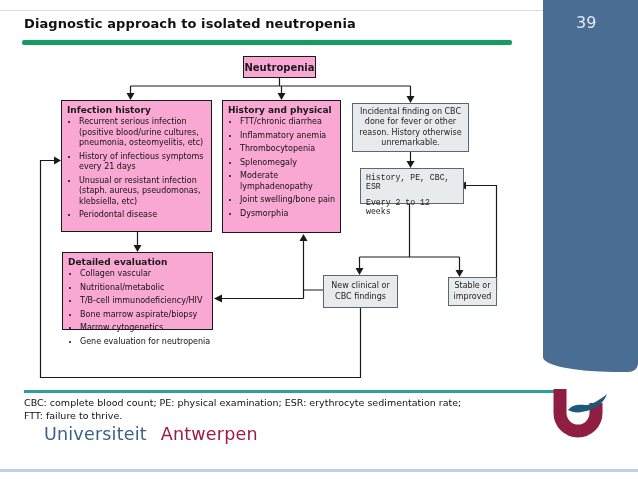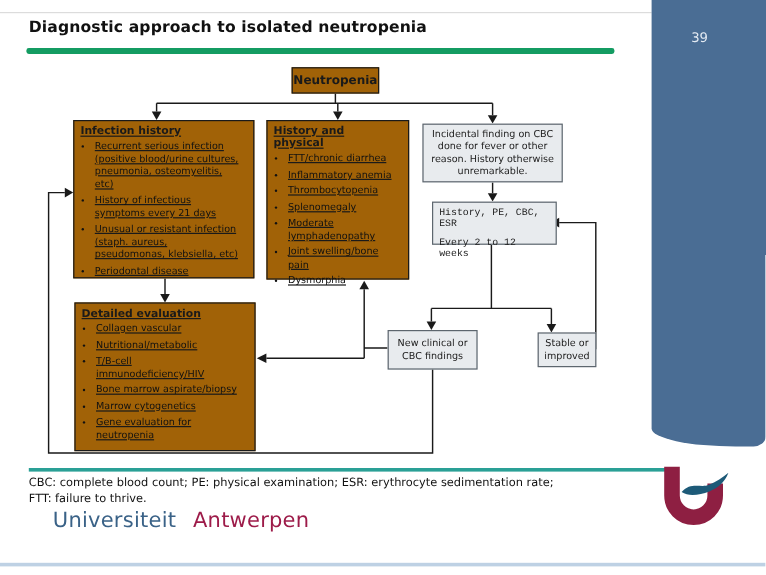--- a/index.html
+++ b/index.html
@@ -10,29 +10,29 @@
     color:#1a1a1a;
   }
   .top-hairline{position:absolute;left:0;top:10px;width:543px;height:1px;background:#dcdcdc;}
   .slide-title{position:absolute;left:24px;top:16px;font-size:13px;font-weight:bold;color:#111;letter-spacing:.1px;}
   .accent-bar{position:absolute;left:22px;top:40px;width:490px;height:5px;background:var(--accent-green,#149c62);border-radius:2px;}
   .sidebar{
     position:absolute;left:543px;top:0;width:95px;height:372px;
     background:var(--sidebar-blue,#4a6d94);
     border-bottom-left-radius:70px 15px;border-bottom-right-radius:10px 8px;
   }
-  .page-number{position:absolute;left:33px;top:13px;font-size:11px;color:#e3eaf2;margin-top:12px;}
+  .page-number{position:absolute;left:33px;top:13px;font-size:16px;color:#e3eaf2;}
   
   .connectors{position:absolute;left:0;top:0;width:638px;height:479px;z-index:1;}
-  .fc-box{position:absolute;box-sizing:border-box;background:#a16207;border:1.2px solid #1a1a1a;z-index:2;}
+  .fc-box{position:absolute;box-sizing:border-box;background:#f9a8d4;border:1.2px solid #1a1a1a;z-index:2;}
   .fc-gray{background:var(--box-fill-gray,#e8ebee);border:1px solid #5d666e;}
   .fc-center{display:flex;align-items:center;justify-content:center;text-align:center;}
   .fc-label{font-size:10px;font-weight:bold;}
   .fc-small{font-size:8px;line-height:1.3;color:#222;}
-  .listbox{padding:4px 11px 2px 5px;text-decoration:underline;}
+  .listbox{padding:4px 0 2px 5px;}
   .box-title{font-size:9px;font-weight:bold;margin-bottom:1px;}
   .listbox ul{margin:2px 0 0 0;padding:0 0 0 12px;list-style:disc;}
   .listbox li{font-size:8px;line-height:1.32;margin:0 0 3px 0;color:#111;}
   .mon-line{font-size:8.2px;color:#222;}
   .mon-line + .mon-line{margin-top:7px;}
   
   .divider-teal{position:absolute;left:24px;top:390px;width:536px;height:3px;background:var(--divider-teal,#2aa096);}
   .footnote{position:absolute;left:24px;top:397px;width:510px;font-size:9.5px;line-height:1.35;color:#111;}
   .brand{position:absolute;left:44px;top:424px;font-size:17.5px;letter-spacing:.2px;}
   .brand .w1{color:var(--brand-blue,#3a6287);margin-right:14px;}
@@ -113,21 +113,21 @@
 
 <div class="fc-box fc-gray fc-center" style="left:352px;top:103px;width:117px;height:49px;padding:2px;">
   <span class="fc-small">Incidental finding on CBC done for fever or other reason. History otherwise unremarkable.</span>
 </div>
 
 <div class="fc-box fc-gray" style="left:360px;top:168px;width:104px;height:36px;padding:4px 5px;font-family:Liberation Mono, monospace;">
   <div class="mon-line">History, PE, CBC, ESR</div>
   <div class="mon-line">Every 2 to 12 weeks</div>
 </div>
 
-<div class="fc-box listbox" style="left:62px;top:252px;width:151px;height:124px;">
+<div class="fc-box listbox" style="left:62px;top:252px;width:151px;height:78px;">
   <div class="box-title">Detailed evaluation</div>
   <ul>
     <li>Collagen vascular</li>
     <li>Nutritional/metabolic</li>
     <li>T/B-cell immunodeficiency/HIV</li>
     <li>Bone marrow aspirate/biopsy</li>
     <li>Marrow cytogenetics</li>
     <li>Gene evaluation for neutropenia</li>
   </ul>
 </div>

